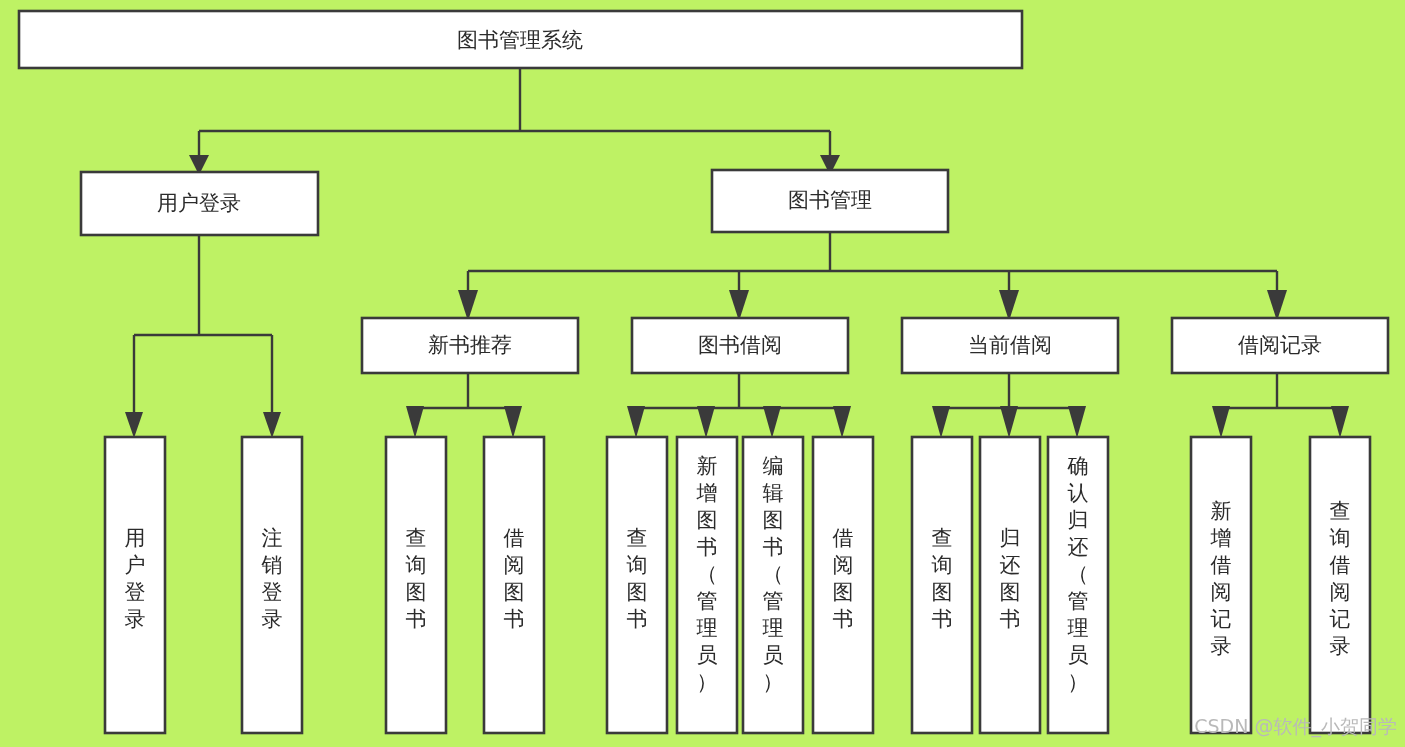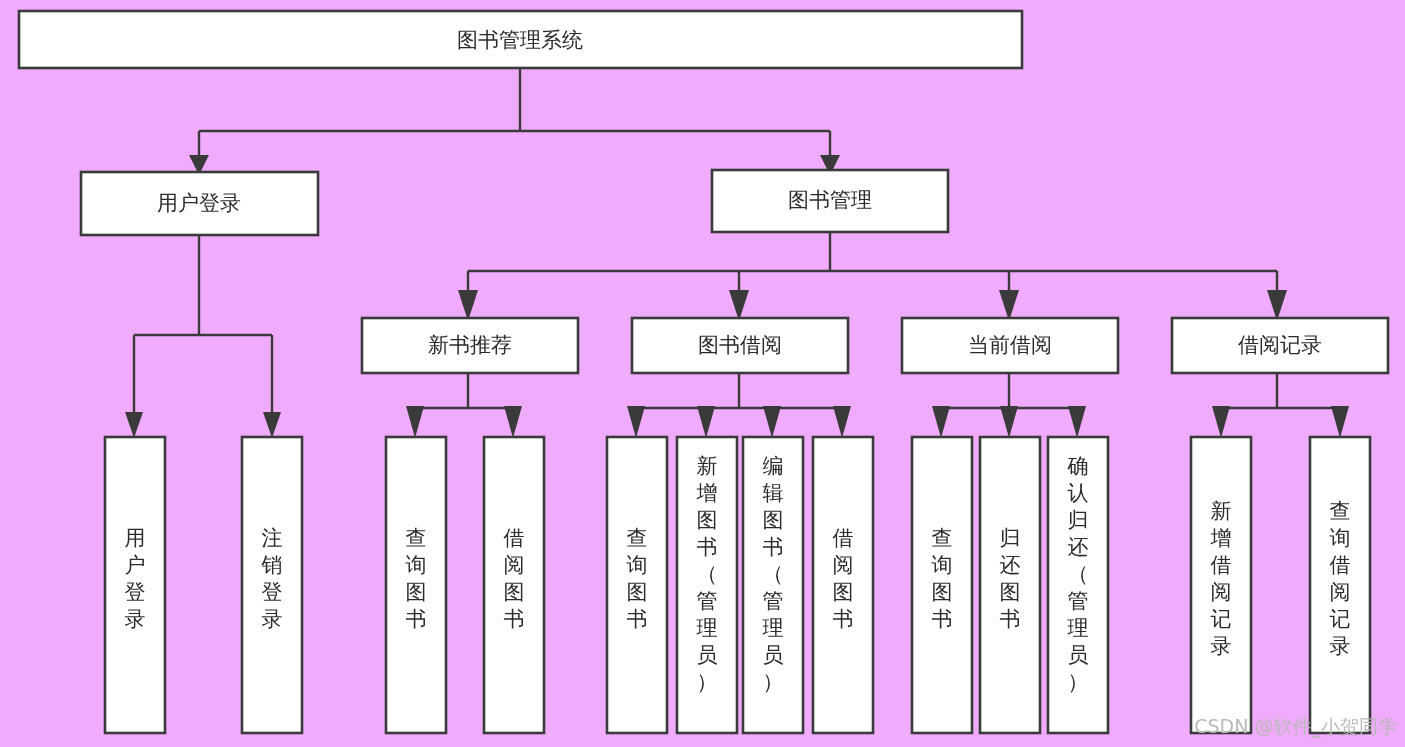--- a/index.html
+++ b/index.html
@@ -10,21 +10,21 @@
   body {
     width: 1405px;
     height: 747px;
     font-family: "DejaVu Sans", "Liberation Sans", sans-serif;
     overflow: hidden;
   }
   #diagram-root {
     position: relative;
     width: 1405px;
     height: 747px;
-    background: #f0abfc;
+    background: #bef264;
   }
   svg#flowchart {
     position: absolute;
     left: 0;
     top: 0;
     width: 1405px;
     height: 747px;
     display: block;
   }
   .node-box {

